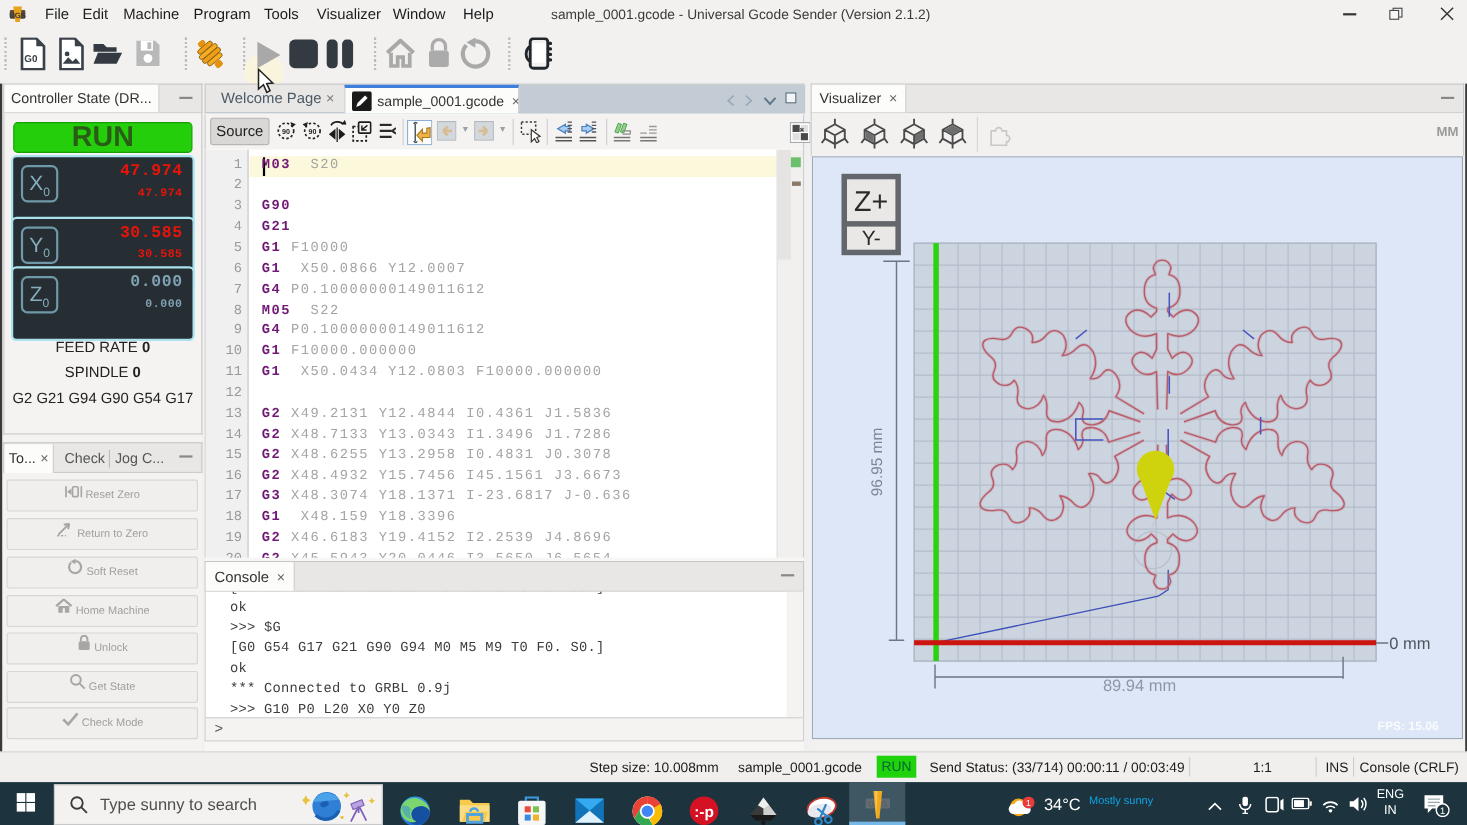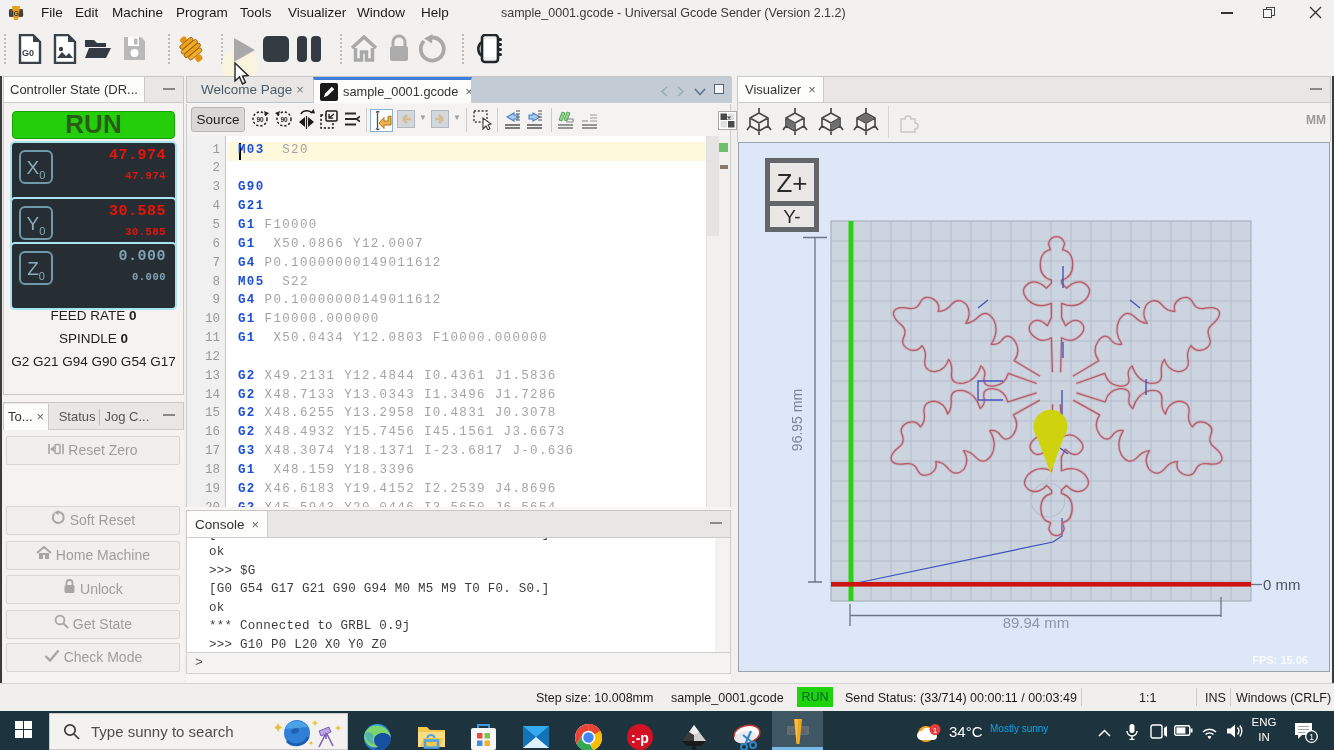--- a/index.html
+++ b/index.html
@@ -26,29 +26,29 @@
 .drobox{left:8px;width:163px;height:64px;background:#272e33;border-radius:3px;box-shadow:0 0 0 2px #a8e3ee;}
 .drolab{position:absolute;left:7px;top:7px;width:34px;height:34px;border:2px solid #6f98a8;border-radius:6px;color:#85aebc;font-size:19px;text-align:center;line-height:31px;}
 .drolab sub{font-size:11px;}
 .droval{position:absolute;right:9px;top:4px;font-family:"Liberation Mono",monospace;font-weight:bold;font-size:15px;letter-spacing:0.5px;}
 .droval2{position:absolute;right:9px;top:27px;font-family:"Liberation Mono",monospace;font-weight:bold;font-size:10.5px;letter-spacing:0.5px;}
 .red{color:#ea1309;}
 .blu{color:#7fa3b4;}
 .statline{position:absolute;width:100%;text-align:center;font-size:13.5px;color:#222;}
 
 #lbot{left:0px;top:326px;width:181px;height:281px;}
-.lbtn{position:absolute;left:3px;width:174px;height:29px;background:#f0efee;border:1px solid #d8d6d4;border-radius:2px;color:#a09e9c;font-size:14px;text-align:center;line-height:27px;}
+.lbtn{position:absolute;left:3px;width:174px;height:29px;background:#f0efee;border:1px solid #d8d6d4;border-radius:2px;color:#a09e9c;font-size:10px;text-align:center;line-height:27px;}
 
 #cpanel{left:186px;top:76px;width:545px;height:607px;background:#f7f6f5;}
 
 #editor{left:0;top:60px;width:545px;height:371px;background:#fff;font-family:"Liberation Mono",monospace;font-size:12.5px;overflow:hidden;border-left:1px solid #ccc;border-right:1px solid #ccc;}
 #gutter{position:absolute;left:0;top:0;width:39px;height:374px;background:#f0f0f0;border-right:1px solid #c6c6c6;}
 .lnum{position:absolute;width:33px;text-align:right;color:#9a9a9a;font-size:12.5px;}
 .code{position:absolute;left:51px;white-space:pre;color:#a4a4a4;letter-spacing:1.35px;}
-.cmd{color:#1d4ed8;font-weight:bold;}
+.cmd{color:#701a75;font-weight:bold;}
 
 #console{left:0;top:462px;width:545px;height:140px;}
 
 #rpanel{left:737px;top:76px;width:594px;height:607px;background:#f2f1f0;}
 
 #statusbar{left:0;top:683px;width:1334px;height:28px;background:#f0efee;border-top:1px solid #d5d5d5;font-size:12.5px;color:#1c1c1c;}
 
 #taskbar{left:0;top:711px;width:1334px;height:39px;background:#1d333d;}
 </style></head>
 <body>
@@ -179,28 +179,32 @@
       <div class="droval blu">0.000</div>
       <div class="droval2 blu">0.000</div>
     </div>
     <div class="statline" style="top:205px">FEED RATE <b>0</b></div>
     <div class="statline" style="top:228px">SPINDLE <b>0</b></div>
     <div class="statline" style="top:251px">G2 G21 G94 G90 G54 G17</div>
   </div>
   <div class="abs" id="lbot">
     <div class="abs tabbar" style="left:0;top:0;width:181px;height:28px">
       <div class="tab-sel" style="padding:0 4px;font-size:13px">To...<span class="tab-x" style="margin-left:4px">×</span></div>
-      <span style="font-size:13px;color:#555;padding:6px 4px 0 5px;display:inline-block;white-space:nowrap">Status</span><span style="display:inline-block;width:1px;height:16px;background:#bbb;vertical-align:middle"></span><span style="font-size:13px;color:#555;padding:6px 2px 0 4px;display:inline-block;white-space:nowrap">Jog C...</span>
+      <span style="font-size:13px;color:#555;padding:6px 4px 0 5px;display:inline-block;white-space:nowrap">Check</span><span style="display:inline-block;width:1px;height:16px;background:#bbb;vertical-align:middle"></span><span style="font-size:13px;color:#555;padding:6px 2px 0 4px;display:inline-block;white-space:nowrap">Jog C...</span>
       <div class="minim"></div>
     </div>
     <div class="lbtn" style="top:34px"><svg width="16" height="12" viewBox="0 0 16 12">
           <path d="M1 1 v10 M15 1 v10" stroke="#a8a6a4" stroke-width="1.6"></path>
           <path d="M2 6 l4 -3 v6z" fill="#a8a6a4"></path>
           <rect x="7" y="1.5" width="5" height="9" rx="1" fill="none" stroke="#a8a6a4" stroke-width="1.5"></rect>
         </svg> Reset Zero</div>
+    <div class="lbtn" style="top:69px"><svg width="16" height="14" viewBox="0 0 16 14">
+          <path d="M2 12 L12 2 M12 2 l-5 1 M12 2 l-1 5" stroke="#a8a6a4" stroke-width="1.8" fill="none"></path>
+          <path d="M1 13 h8" stroke="#a8a6a4" stroke-width="1.5" stroke-dasharray="2 1.5"></path>
+        </svg> Return to Zero</div>
     <div class="lbtn" style="top:104px"><svg width="15" height="15" viewBox="0 0 15 15">
           <path d="M3.5 3.5 A 5.5 5.5 0 1 0 7.5 2" fill="none" stroke="#a8a6a4" stroke-width="2"></path>
           <path d="M8 0 L3 2.5 L7.5 5 Z" fill="#a8a6a4"></path>
         </svg> Soft Reset</div>
     <div class="lbtn" style="top:139px"><svg width="16" height="14" viewBox="0 0 16 14">
           <path d="M1 7 L8 1 L15 7" fill="none" stroke="#a8a6a4" stroke-width="2"></path>
           <path d="M3 7 v6 h4 v-4 h2 v4 h4 v-6" fill="#a8a6a4"></path>
         </svg> Home Machine</div>
     <div class="lbtn" style="top:173px"><svg width="13" height="15" viewBox="0 0 13 15">
           <path d="M3.5 6 v-2 a3 3 0 0 1 6 0 v2" fill="none" stroke="#a8a6a4" stroke-width="1.8"></path>
@@ -526,21 +530,21 @@
 <div class="abs" id="statusbar">
   <span class="abs" style="left:536px;top:7px">Step size: 10.008mm</span>
   <span class="abs" style="left:671px;top:7px">sample_0001.gcode</span>
   <div class="abs" style="left:797px;top:3px;width:36px;height:20px;background:#1fd20b;color:#063;font-size:12.5px;text-align:center;line-height:20px">RUN</div>
   <span class="abs" style="left:845px;top:7px">Send Status: (33/714) 00:00:11 / 00:03:49</span>
   <div class="abs" style="left:1081px;top:4px;width:1px;height:18px;background:#ccc"></div>
   <span class="abs" style="left:1139px;top:7px">1:1</span>
   <div class="abs" style="left:1196px;top:4px;width:1px;height:18px;background:#ccc"></div>
   <span class="abs" style="left:1205px;top:7px">INS</span>
   <div class="abs" style="left:1230px;top:4px;width:1px;height:18px;background:#ccc"></div>
-  <span class="abs" style="left:1236px;top:7px">Windows (CRLF)</span>
+  <span class="abs" style="left:1236px;top:7px">Console (CRLF)</span>
 </div>
 <div class="abs" style="left:0;top:76px;width:2px;height:607px;background:#3a3a3a"></div>
 <div class="abs" style="left:1332px;top:76px;width:2px;height:607px;background:#3a3a3a"></div>
 <div class="abs" id="taskbar">
   <svg class="abs" style="left:15px;top:10px" width="17" height="17" viewBox="0 0 17 17">
       <rect x="0" y="0" width="8" height="8" fill="#fff"></rect>
       <rect x="9" y="0" width="8" height="8" fill="#fff"></rect>
       <rect x="0" y="9" width="8" height="8" fill="#fff"></rect>
       <rect x="9" y="9" width="8" height="8" fill="#fff"></rect>
     </svg>

